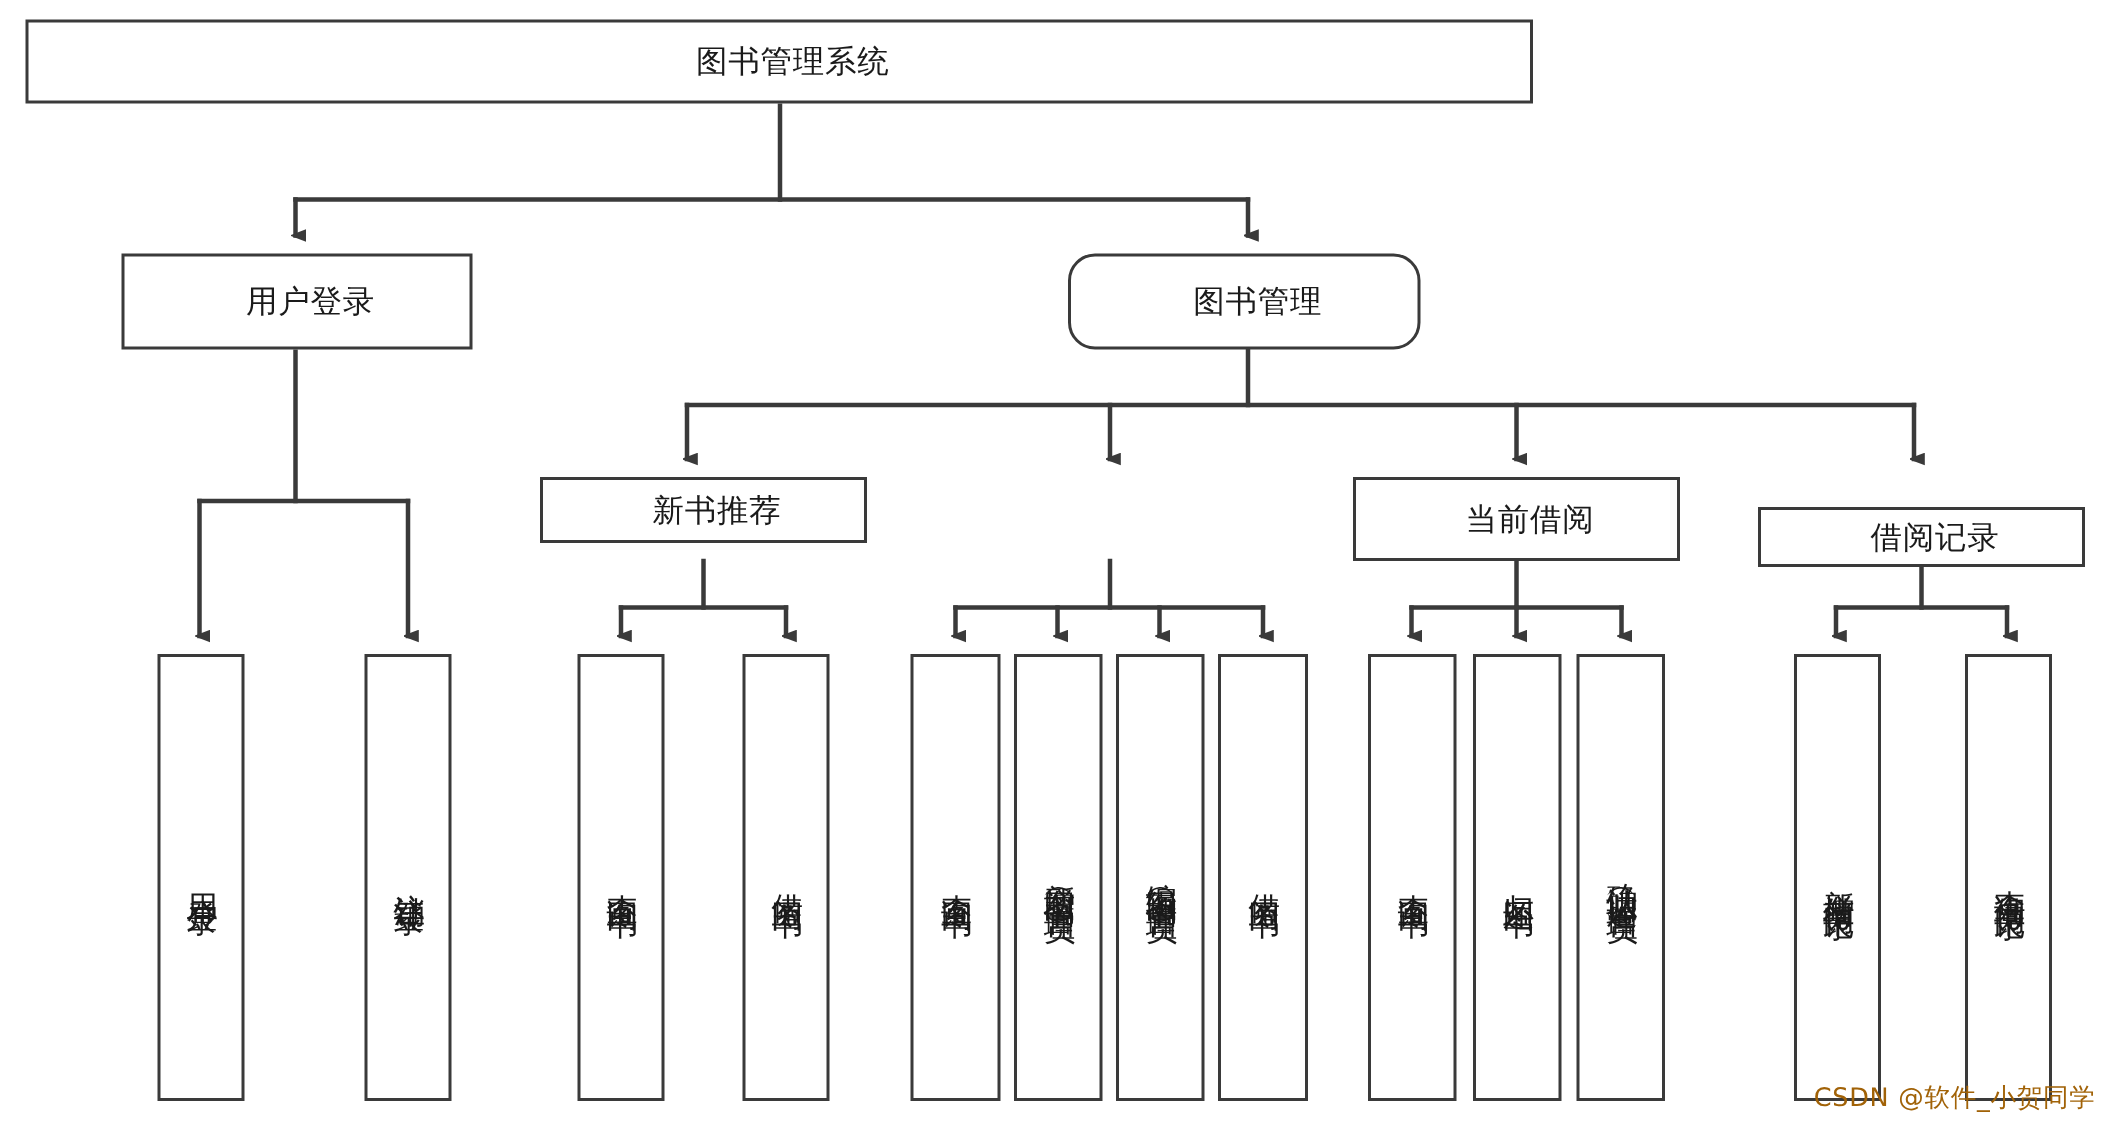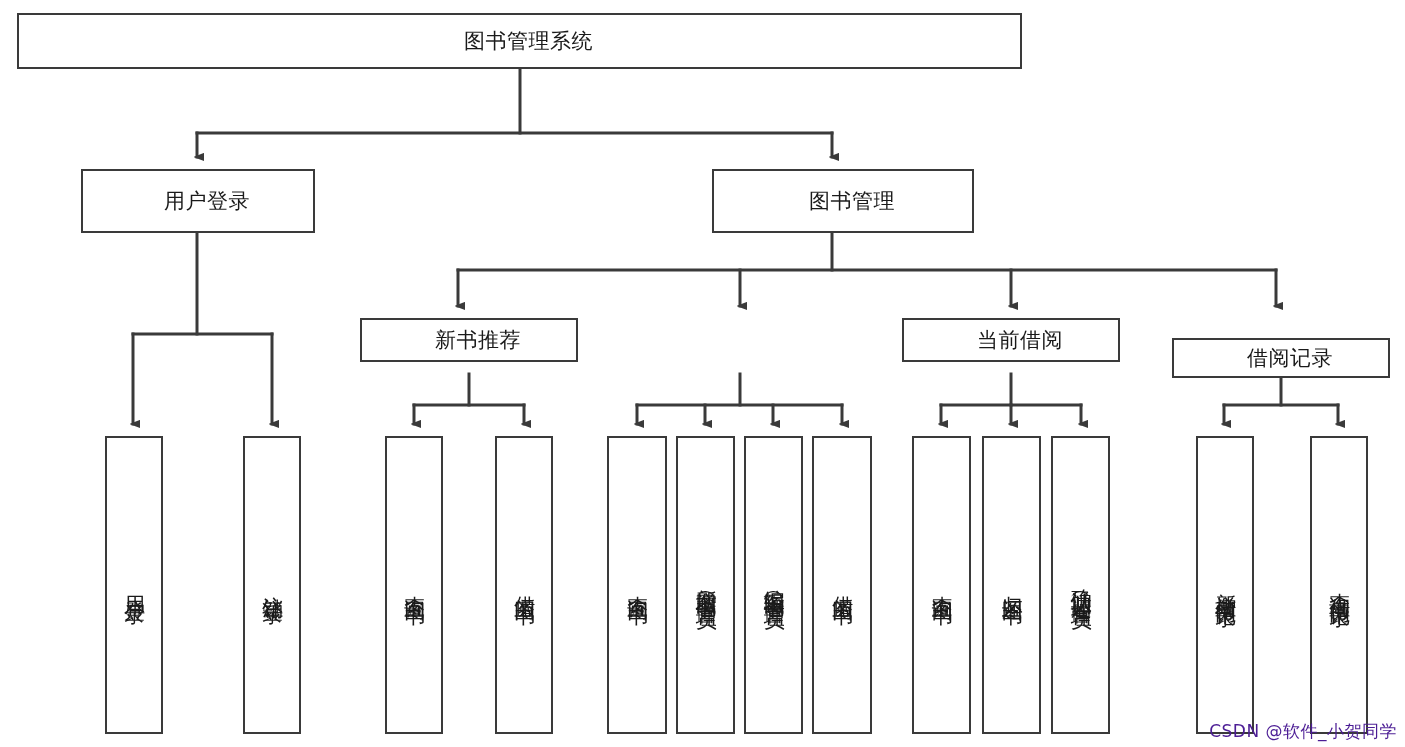--- a/index.html
+++ b/index.html
@@ -60,21 +60,21 @@
     line-height: 1.22;
     letter-spacing: 3px;
     white-space: nowrap;
     max-height: 286px;
   }
   #watermark {
     position: absolute;
     right: 8px;
     bottom: 4px;
     font-size: 17px;
-    color: #4c1d95;
+    color: #a16207;
     letter-spacing: 0.5px;
     z-index: 5;
     white-space: nowrap;
     font-family: "DejaVu Sans", "Liberation Sans", sans-serif;
   }
 </style>
 </head>
 <body>
 
 <div id="diagram-root">
@@ -129,28 +129,28 @@
     </g>
   </svg>
 
   <div class="node horiz" style="left:17px; top:13px; width:1005px; height:56px;">
     <span class="node-label">图书管理系统</span>
   </div>
 
   <div class="node horiz" style="left:81px; top:169px; width:234px; height:64px;">
     <span class="node-label">用户登录</span>
   </div>
-  <div class="node horiz" style="left:712px; top:169px; width:262px; height:64px;">
+  <div class="node horiz" style="left:712px; top:169px; width:235px; height:64px;border-radius:18px;">
     <span class="node-label">图书管理</span>
   </div>
 
   <div class="node horiz" style="left:360px; top:318px; width:218px; height:44px;">
     <span class="node-label">新书推荐</span>
   </div>
-  <div class="node horiz" style="left:902px; top:318px; width:218px; height:44px;">
+  <div class="node horiz" style="left:902px; top:318px; width:218px; height:56px;">
     <span class="node-label">当前借阅</span>
   </div>
   <div class="node horiz" style="left:1172px; top:318px; width:218px; height:40px;margin-top:20px;">
     <span class="node-label">借阅记录</span>
   </div>
 
   <div class="node vert" style="left:105px; top:436px; width:58px; height:298px;">
     <span class="node-label">用户登录</span>
   </div>
   <div class="node vert" style="left:243px; top:436px; width:58px; height:298px;">

